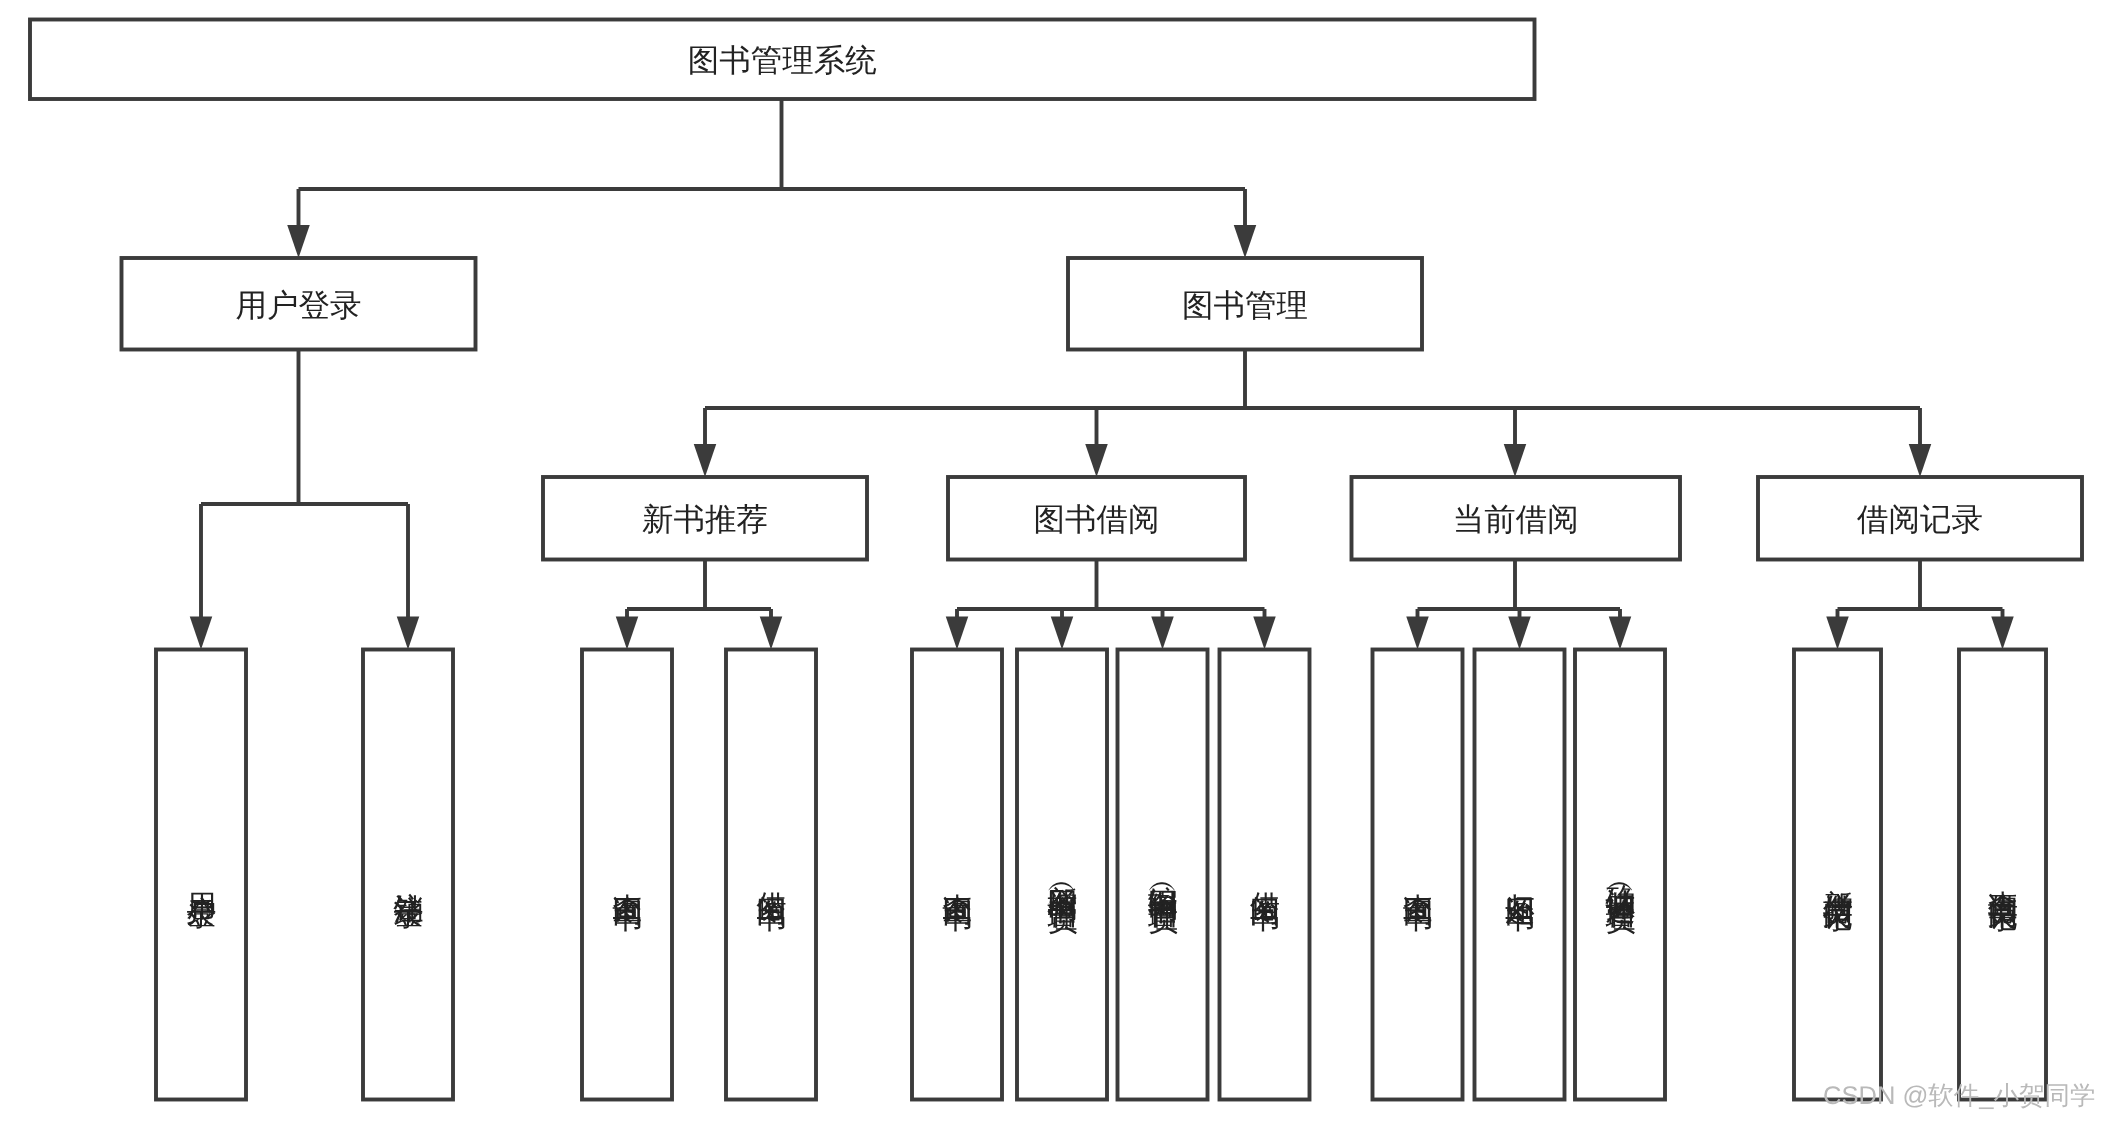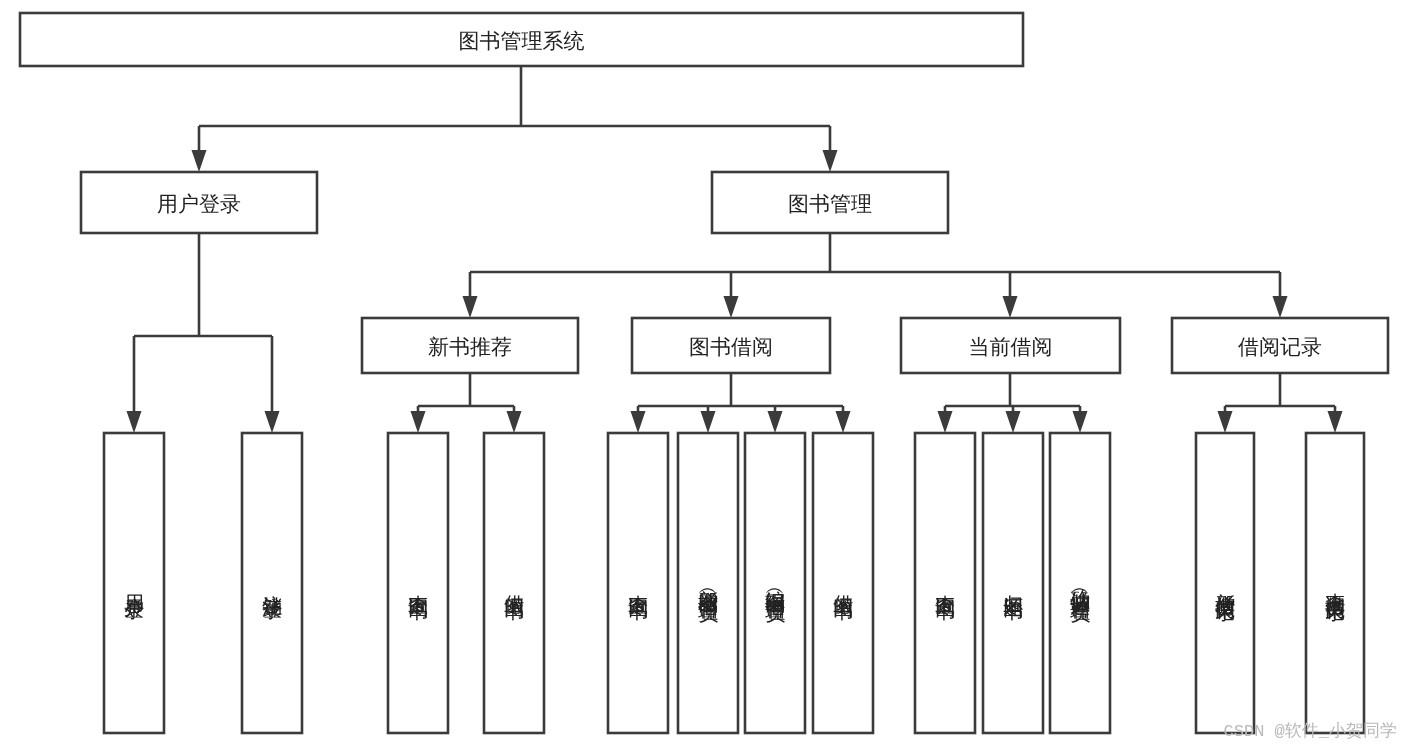--- a/index.html
+++ b/index.html
@@ -65,21 +65,21 @@
     line-height: 1.18;
     letter-spacing: 2px;
     color: #222222;
     white-space: nowrap;
     text-align: center;
   }
   #watermark {
     position: absolute;
     right: 8px;
     bottom: 5px;
-    font-family: Liberation Mono, monospace;
+    font-family: Liberation Sans, sans-serif;
     font-size: 17px;
     color: #b9b9b9;
     white-space: nowrap;
     user-select: none;
   }
 </style>
 </head>
 <body>
 
 <div id="diagram-root">

